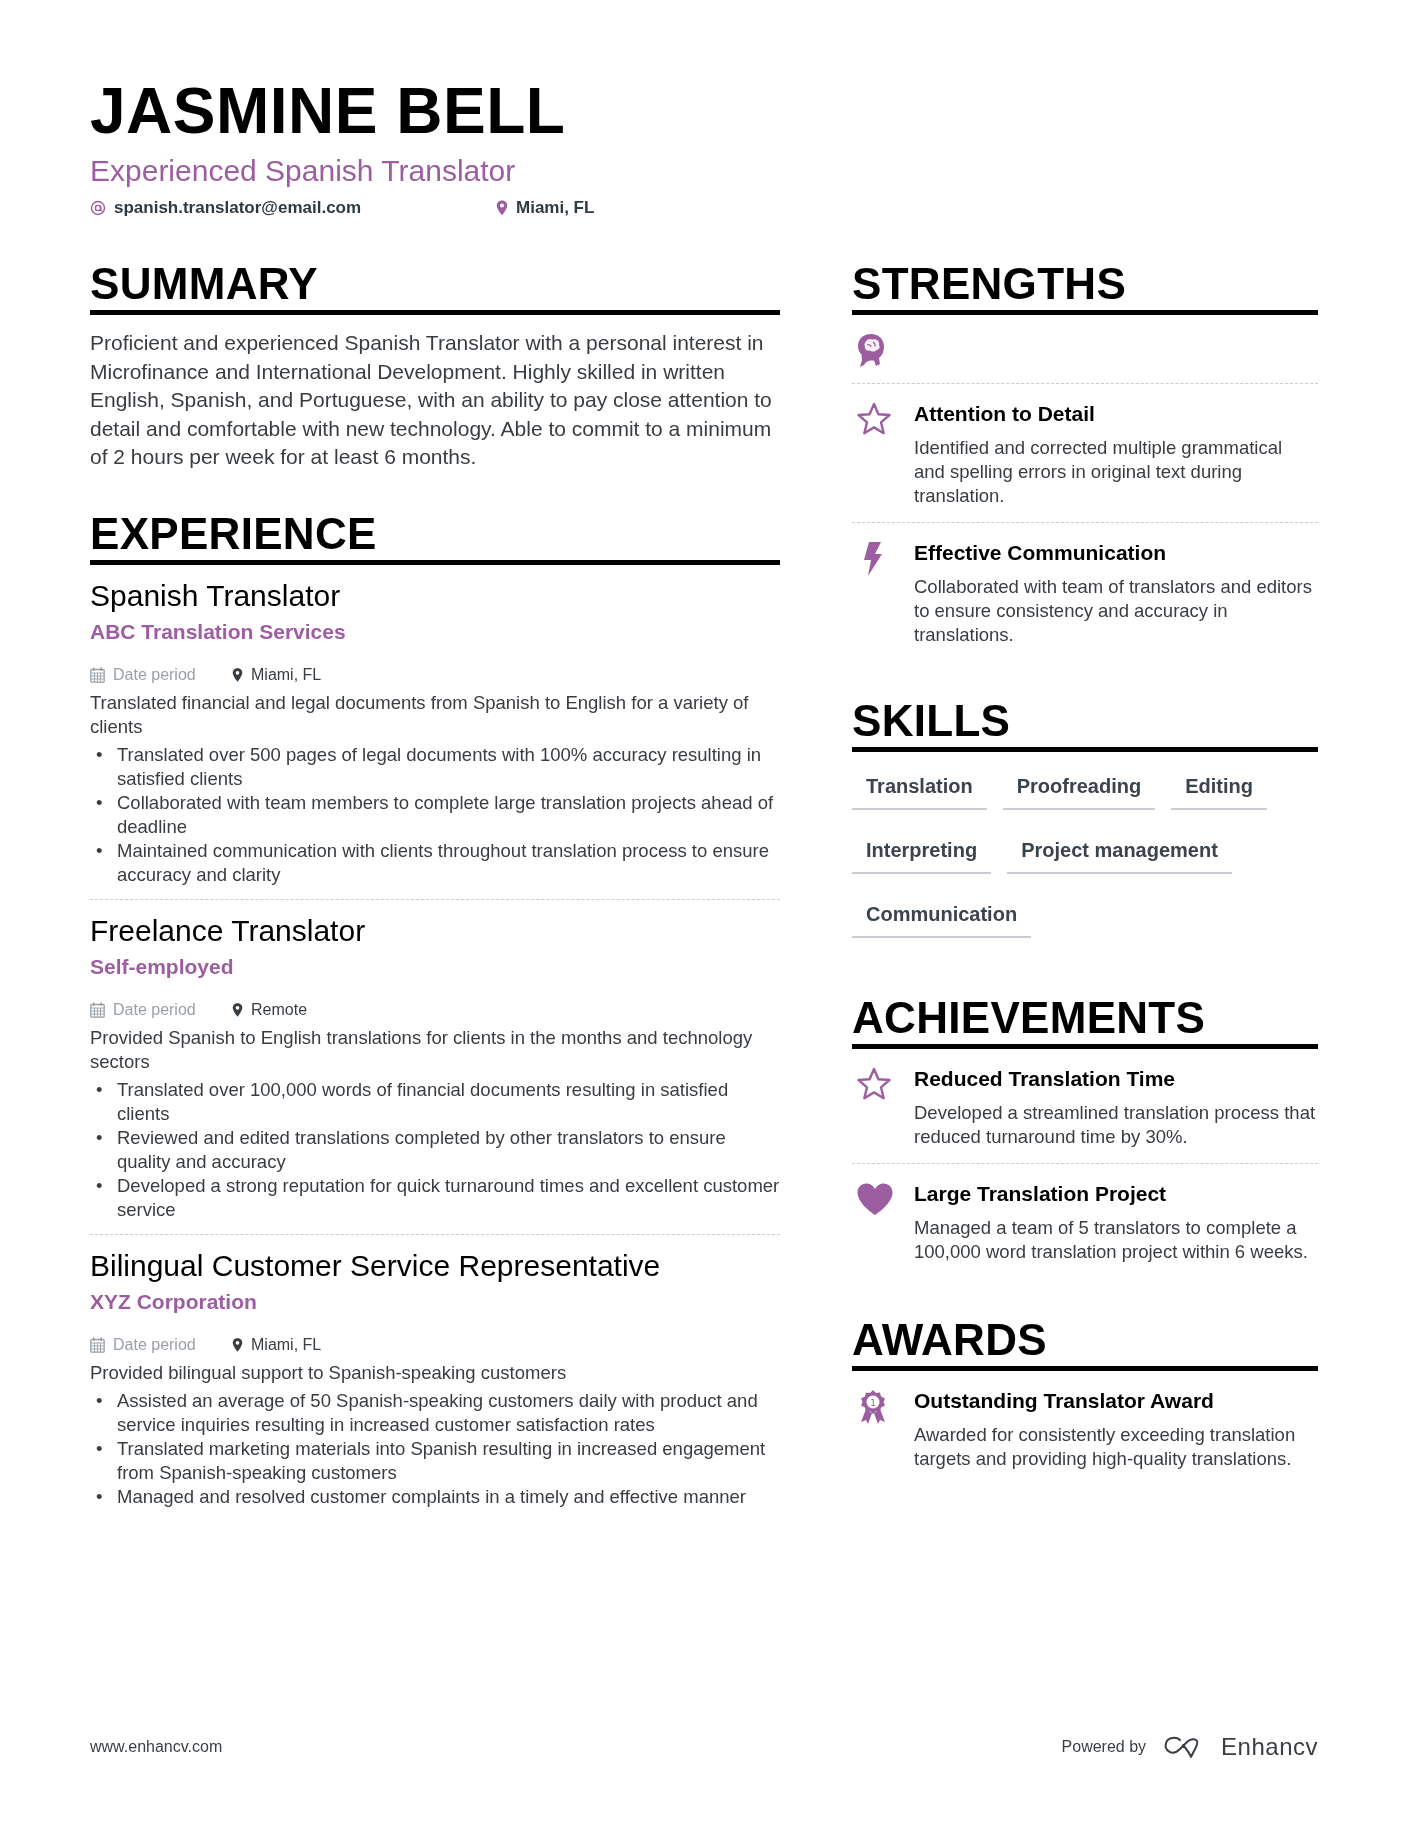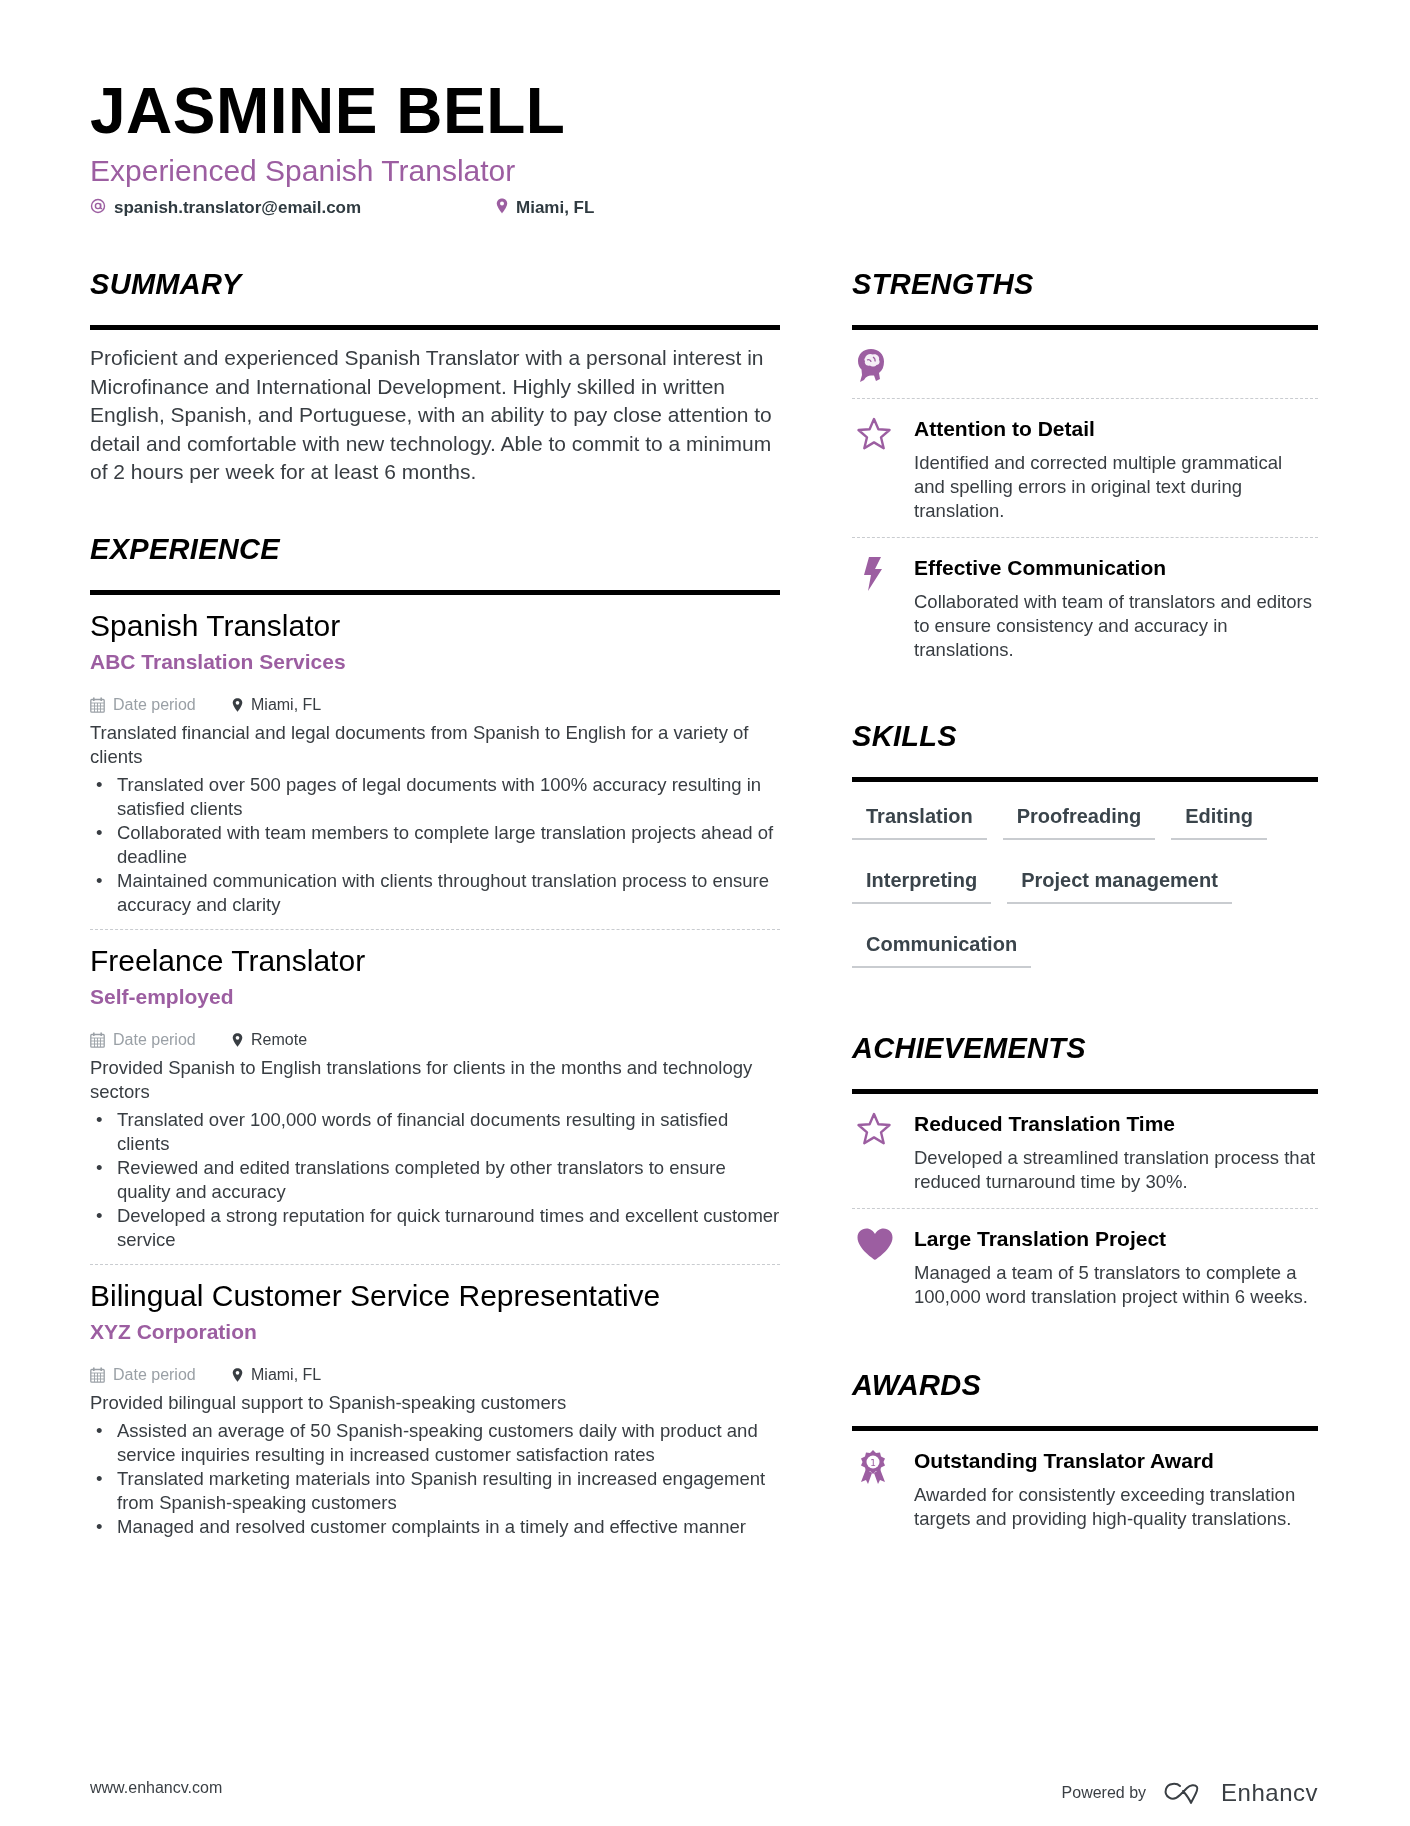--- a/index.html
+++ b/index.html
@@ -4,28 +4,28 @@
 <style>
   * { box-sizing: border-box; margin: 0; padding: 0; }
   html, body { width: 1410px; height: 1826px; background: #ffffff; }
   body { font-family: "Liberation Sans", "DejaVu Sans", sans-serif; color: #383d42; position: relative; overflow: hidden; }
   .page { position: absolute; left: 0; top: 0; width: 1410px; height: 1826px; }
 
   .header { position: absolute; left: 90px; top: 76px; width: 1230px; }
   .name { font-size: 64px; font-weight: bold; color: #000; letter-spacing: 0.5px; line-height: 70px; }
   .job-title { font-size: 30px; font-weight: normal; color: #9c5ea1; line-height: 38px; margin-top: 6px; }
   .contacts { display: flex; margin-top: 8px; font-size: 17px; font-weight: bold; color: #2f3a40; }
-  .contact { display: flex; }
+  .contact { display: flex; align-items: center; }
   .contact.email { width: 406px; }
   .contact .ico { color: #9c5ea1; margin-right: 8px; font-weight: normal; display: inline-flex; }
 
   .col-left { position: absolute; left: 90px; top: 262px; width: 690px; }
   .col-right { position: absolute; left: 852px; top: 262px; width: 466px; }
 
-  .section-title { font-size: 29px; font-weight: bold; color: #000; line-height: 44px; padding-bottom: 19px; border-bottom: 5px solid #000; letter-spacing: 0.3px; font-style: italic; }
+  .section-title { font-size: 44px; font-weight: bold; color: #000; line-height: 44px; padding-bottom: 4px; border-bottom: 5px solid #000; letter-spacing: 0.3px; }
   .section { margin-bottom: 44px; }
 
   .summary-text { font-size: 21px; line-height: 28.5px; color: #383d42; margin-top: 14px; }
 
   .exp-item { padding: 12px 0 12px; border-bottom: 1px dashed #c9ccd0; }
   .exp-item:last-child { border-bottom: none; }
   .exp-role { font-size: 30px; color: #000; line-height: 38px; }
   .exp-company { font-size: 21px; font-weight: bold; color: #9c5ea1; line-height: 30px; margin-top: 2px; }
   .exp-meta { display: flex; align-items: flex-end; font-size: 16px; margin-top: 16px; line-height: 24px; }
   .exp-meta .date { color: #9aa0a6; display: flex; align-items: center; width: 142px; }
@@ -39,21 +39,21 @@
   .feat { display: flex; padding: 16px 0 14px; border-bottom: 1px dashed #c9ccd0; }
   .feat:last-child { border-bottom: none; }
   .feat-icon { width: 62px; flex: none; display: flex; justify-content: flex-start; padding-left: 4px; padding-top: 2px; }
   .feat-body { flex: 1; }
   .feat-title { font-size: 21px; font-weight: bold; color: #000; line-height: 28px; }
   .feat-desc { font-size: 18.5px; line-height: 24px; color: #383d42; margin-top: 8px; }
 
   .skills { display: flex; flex-wrap: wrap; margin-top: 14px; }
   .skill { font-size: 20px; font-weight: bold; color: #3a444b; padding: 8px 14px 10px; border-bottom: 2px solid #c9ccd0; margin-right: 16px; margin-bottom: 20px; line-height: 24px; }
 
-  .footer { position: absolute; top: 1779px; left: 90px; width: 1228px; display: flex; justify-content: space-between; font-size: 16px; color: #3a3f44; }
+  .footer { position: absolute; top: 1733px; left: 90px; width: 1228px; display: flex; justify-content: space-between; align-items: center; font-size: 16px; color: #3a3f44; }
   .powered { display: flex; align-items: center; gap: 17px; }
   .brand { display: flex; align-items: center; gap: 12px; font-size: 24px; color: #3a3f44; letter-spacing: 0.5px; }
 </style>
 </head>
 <body>
 
 <div class="page">
 
   <div class="header">
     <div class="name">JASMINE BELL</div>

